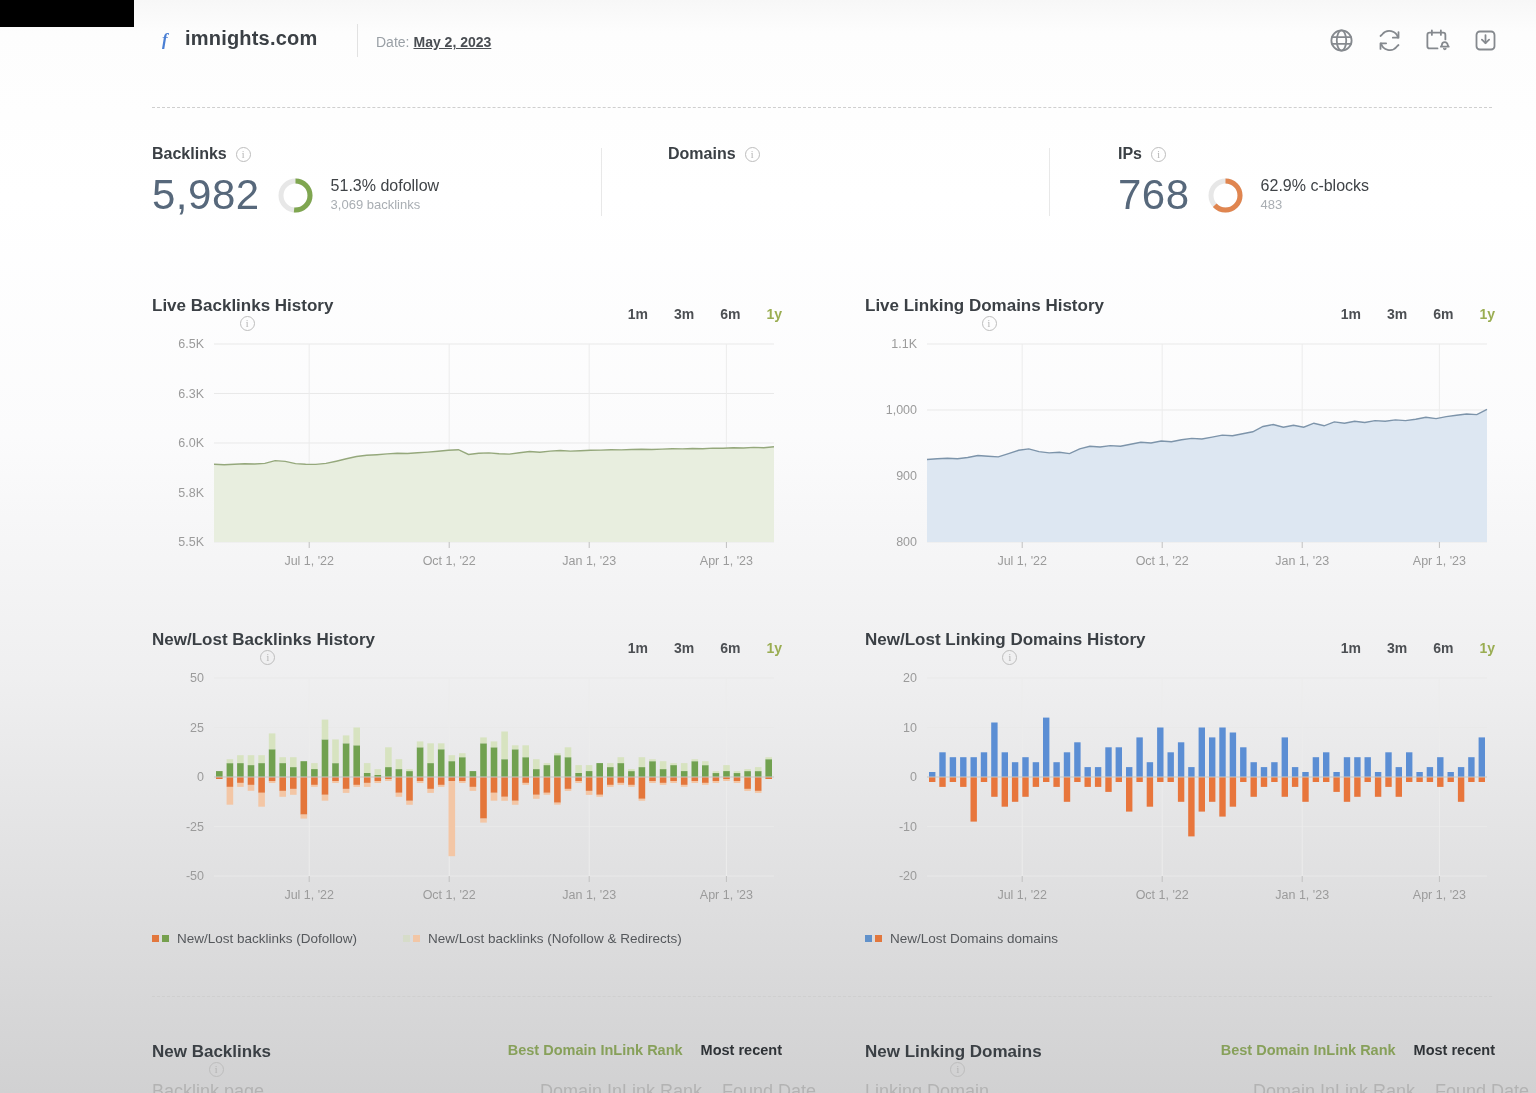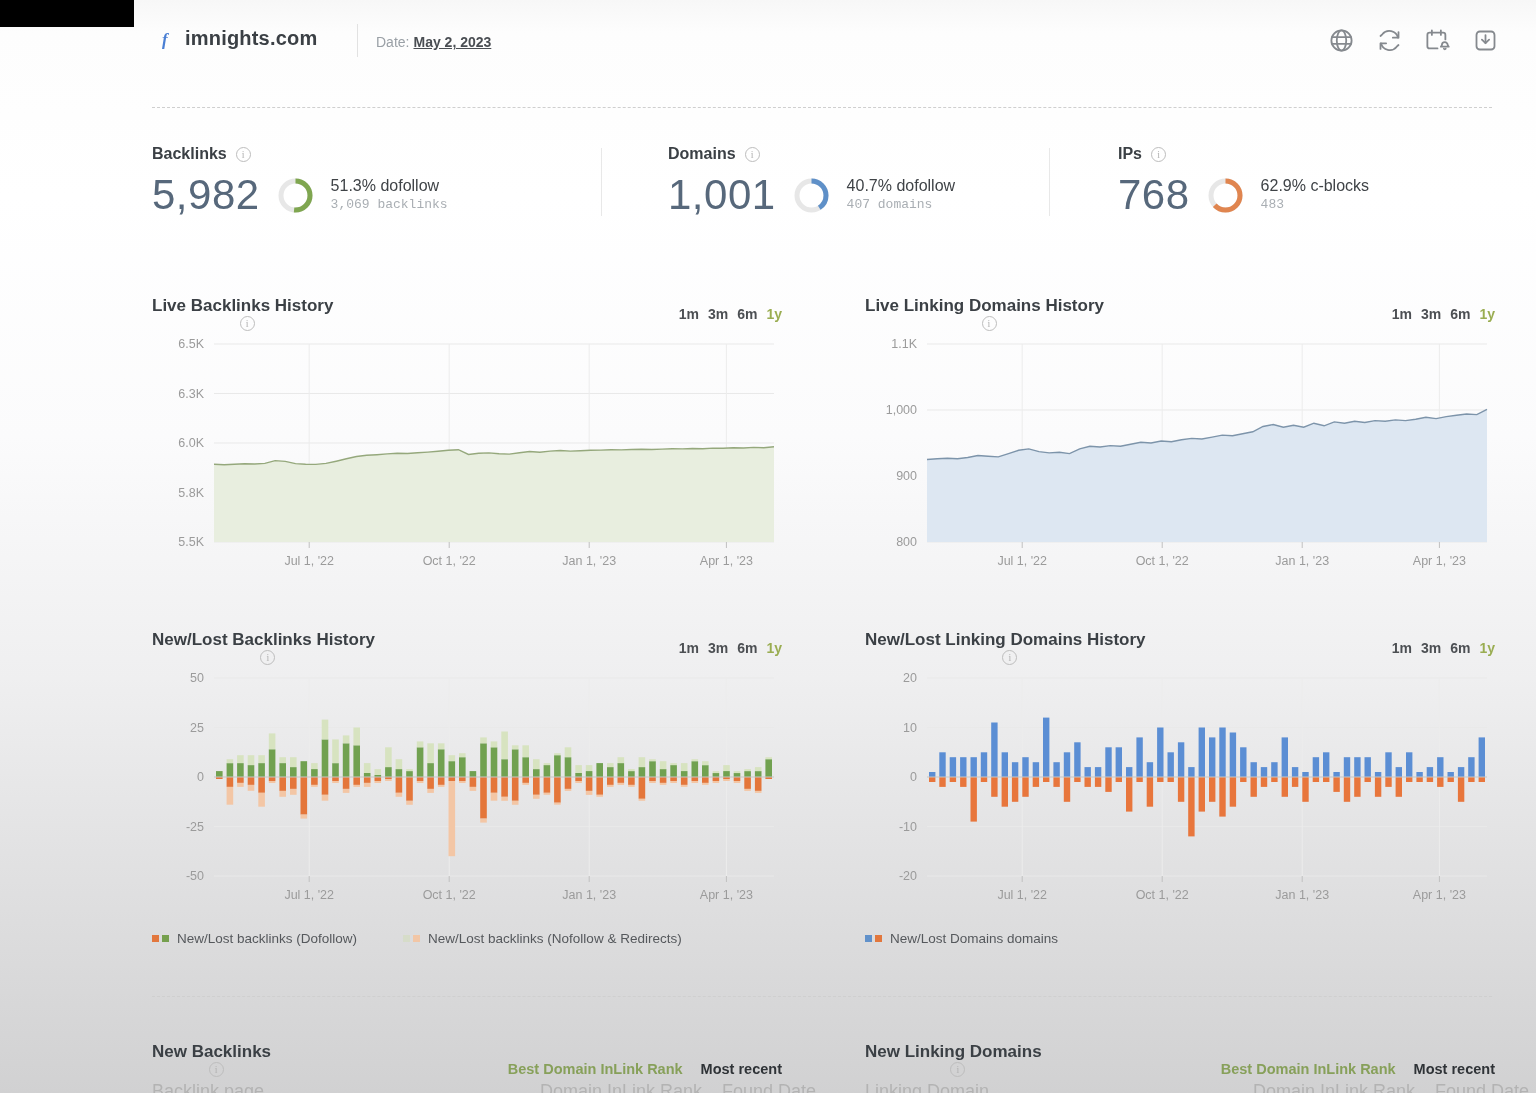--- a/index.html
+++ b/index.html
@@ -21,42 +21,42 @@
   .hicons { position:absolute; left:1328px; top:27px; display:flex; gap:21px; }
   .hicon { width:27px; height:27px; color:#85898e; cursor:pointer; }
   .hicon svg { width:100%; height:100%; fill:none; stroke:currentColor; stroke-width:1.6; stroke-linecap:round; stroke-linejoin:round; }
   .dash { position:absolute; left:152px; width:1340px; border-top:1px dashed #cfcfcf; }
   
   .stat { position:absolute; top:145px; }
   .stat-label { font-size:16px; font-weight:700; color:#3b4045; display:flex; align-items:center; }
   .stat-row { display:flex; align-items:center; gap:17px; margin-top:8px; }
   .stat-num { font-size:42px; font-weight:400; color:#57687b; letter-spacing:.5px; }
   .stat-txt { line-height:1.3; }
-  .stat-pct { font-size:16px; color:#3f4347; }
-  .stat-sub { font-size:13px; color:#a9aeb3;font-family:Liberation Mono, monospace; }
+  .stat-pct { font-size:16px; color:#3f4347;text-align:right; }
+  .stat-sub { font-size:13px; color:#a9aeb3; }
   .sdiv { position:absolute; top:148px; width:1px; height:68px; background:#e8e8e8; }
   .info { display:inline-block; width:15px; height:15px; margin-left:9px; border:1px solid #bdbdbd;
           border-radius:50%; color:#b2b2b2; font:400 10px/13px "Liberation Serif",serif;
           text-align:center; cursor:pointer; flex:none; }
   .info::after { content:"i"; }
   
   .card-head { position:absolute; width:630px; display:flex; align-items:center; }
   .card-title { font-size:17px; font-weight:700; color:#3b4045; display:flex; align-items:center;flex-direction:column; }
-  .ranges { margin-left:auto; display:flex; gap:9px; font-size:14px; font-weight:700; }
+  .ranges { margin-left:auto; display:flex; gap:26px; font-size:14px; font-weight:700; }
   .range { color:#4c4f53; cursor:pointer; }
   .range.active { color:#9aad52; }
   .plot { position:absolute; width:640px; height:262px; }
   .plot svg text { font-family:"Liberation Sans",sans-serif; font-size:12.5px; fill:#9b9b9b; }
   
   .legend { position:absolute; top:931px; display:flex; gap:46px; font-size:13.5px; color:#55585c; }
   .legend .li { display:flex; align-items:center; }
   .legend i { width:7px; height:7px; display:inline-block; margin-right:3px; }
   .legend em { font-style:normal; margin-left:5px; }
   
-  .bsec { position:absolute; top:1042px; width:630px; display:flex; align-items:flex-end; }
+  .bsec { position:absolute; top:1042px; width:630px; display:flex; align-items:flex-start; }
   .bsec .card-title { font-size:17px; }
   .btabs { margin-left:auto; display:flex; gap:18px; font-size:14.5px; font-weight:700; }
   .tab-best { color:#87a05a; cursor:pointer; }
   .tab-recent { color:#2f3337; cursor:pointer; }
   .cols { position:absolute; top:1081px; width:640px; height:12px; font-size:18px; color:#b3b3b3; }
   .cols span { position:absolute; white-space:nowrap; }
   .c2 { left:388px; } .c3 { left:570px; }
 </style>
 </head>
 <body>
@@ -123,33 +123,20 @@
         <div class="stat-sub">3,069 backlinks</div>
       </span>
     </div>
   </div>
   <span class="sdiv" style="left:601px"></span>
   <div class="stat" style="left:668px">
     <div class="stat-label">
         <span>Domains</span>
         <span class="info"></span>
       </div>
-    <div class="stat-row">
-      <span class="stat-num">1,001</span>
-      <span>
-          <svg width="37" height="37" viewBox="0 0 37 37" style="display:block">
-            <circle cx="18.5" cy="18.5" r="14.5" fill="none" stroke="#e7e7e7" stroke-width="5"></circle>
-            <circle cx="18.5" cy="18.5" r="14.5" fill="none" stroke="#5f90c8" stroke-width="5" stroke-dasharray="37.08 91.11" transform="rotate(-90 18.5 18.5)"></circle>
-          </svg>
-        </span>
-      <span class="stat-txt">
-        <div class="stat-pct">40.7% dofollow</div>
-        <div class="stat-sub">407 domains</div>
-      </span>
-    </div>
   </div>
   <span class="sdiv" style="left:1049px"></span>
   <div class="stat" style="left:1118px">
     <div class="stat-label">
         <span>IPs</span>
         <span class="info"></span>
       </div>
     <div class="stat-row">
       <span class="stat-num">768</span>
       <span>

